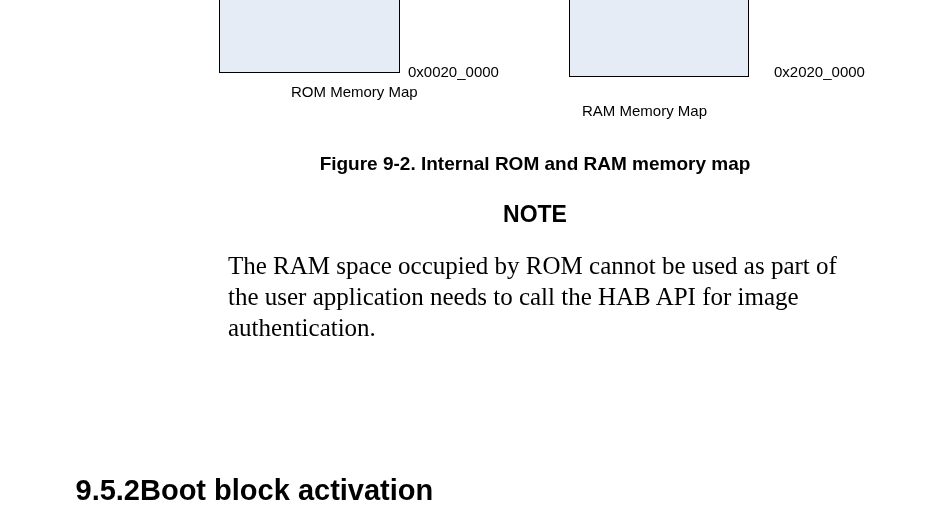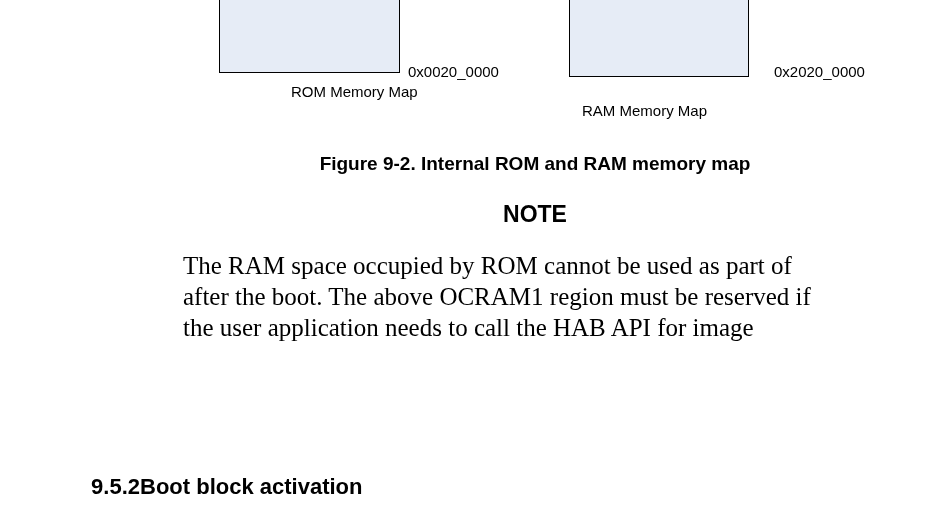--- a/index.html
+++ b/index.html
@@ -61,26 +61,26 @@
     }
     #note-body {
       position: absolute;
       left: 183px;
       top: 250px;
       width: 700px;
       font-family: "Liberation Serif", "DejaVu Serif", serif;
       font-size: 25px;
       line-height: 31px;
     }
-    #note-body div { white-space: nowrap; }
+    #note-body div { white-space: nowrap; margin-left: 45px; }
     #section-heading {
       position: absolute;
       left: 42px;
       top: 474px;
-      font-size: 22px;
+      font-size: 29px;
       font-weight: bold;
       white-space: nowrap;
     }
     #section-number { display: inline-block; width: 98px; }
   </style>
 </head>
 <body>
 
 <div>
   <div id="rom-box" class="box"></div>
@@ -91,19 +91,19 @@
   <div id="ram-addr" class="addr sans">0x2020_0000</div>
   <div id="ram-label" class="map-label sans">RAM Memory Map</div>
 </div>
 
 <div id="fig-caption" class="sans">Figure 9-2. Internal ROM and RAM memory map</div>
 
 <div id="note-title" class="sans">NOTE</div>
 
 <div id="note-body">
   <div>The RAM space occupied by ROM cannot be used as part of</div>
-  <div>after the boot. The above OCRAM1 region must be reserved if</div>
   <div>the user application needs to call the HAB API for image</div>
+  <div>authentication.</div>
 </div>
 
 <div id="section-heading" class="sans">
   <span id="section-number">9.5.2</span><span>Boot block activation</span>
 </div>
 
 </body></html>

